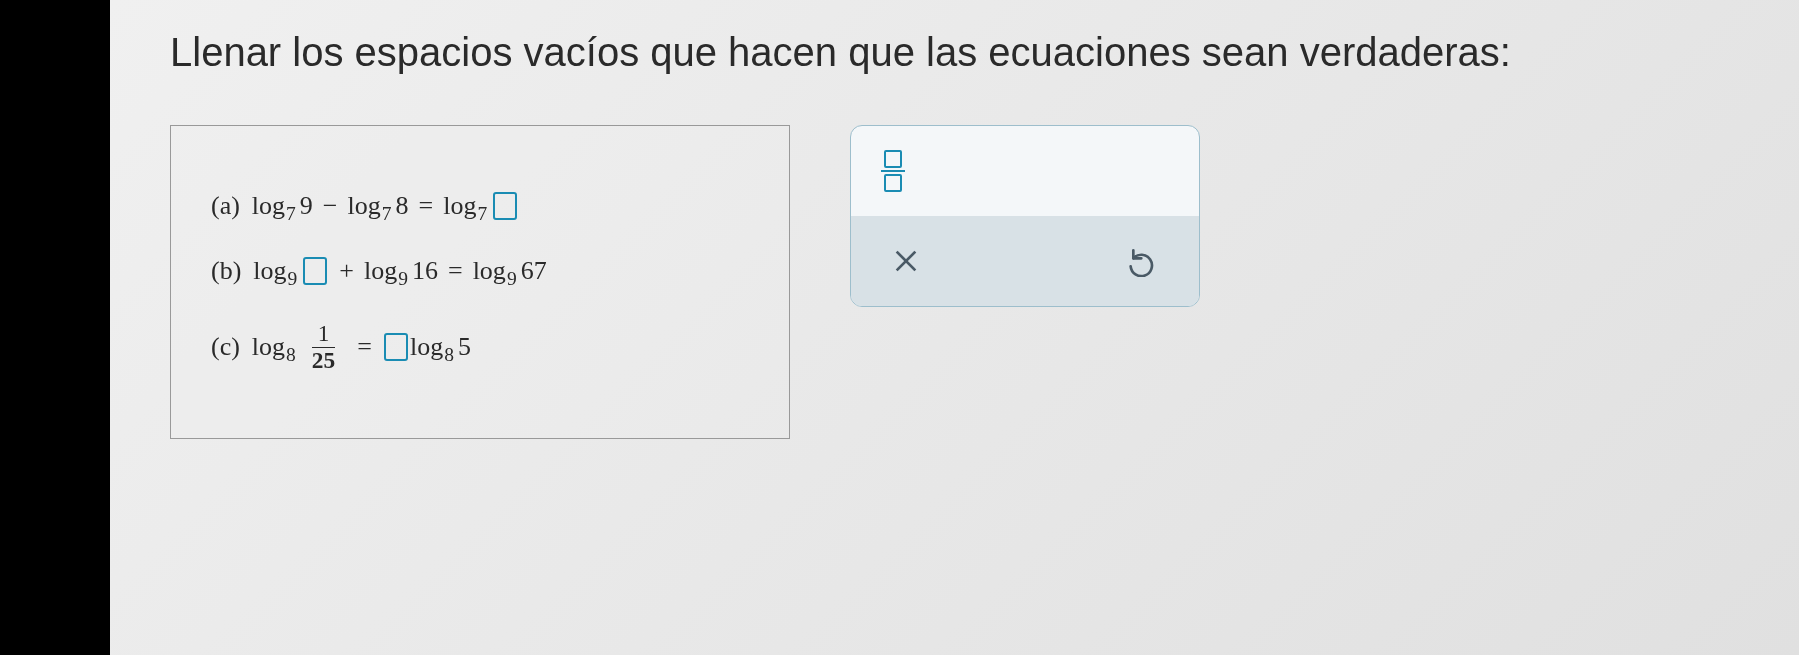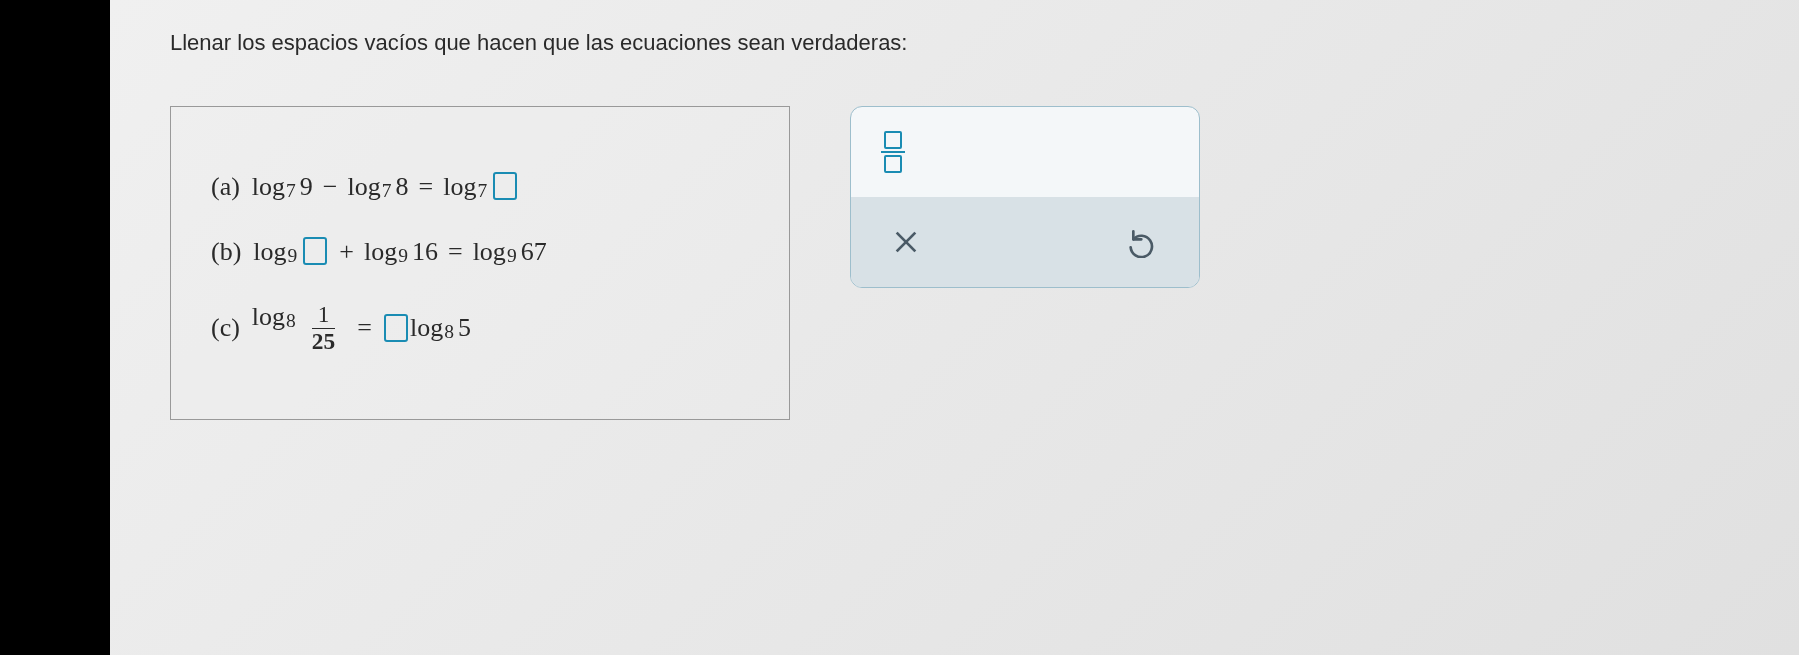--- a/index.html
+++ b/index.html
@@ -19,21 +19,21 @@
       height: 100%;
       background: #000;
     }
     .content-area {
       flex: 1;
       padding: 30px 60px;
       background: linear-gradient(135deg, #f0f0f0 0%, #e0e0e0 100%);
       position: relative;
     }
     .instruction {
-      font-size: 22px;
+      font-size: 40px;
       color: #2a2a2a;
       margin-bottom: 50px;
       font-weight: 400;
     }
     .main-row {
       display: flex;
       gap: 60px;
       align-items: flex-start;
     }
     .equations-box {
@@ -48,21 +48,21 @@
       margin: 35px 0;
       font-size: 26px;
       color: #2a2a2a;
       font-family: 'Cambria Math', Georgia, serif;
     }
     .label {
       margin-right: 12px;
     }
     .log-expr {
       display: inline-flex;
-      align-items: flex-start;
+      align-items: center;
     }
     .log-base {
       font-size: 0.75em;
       position: relative;
       top: 0.4em;
       margin-left: 1px;
       margin-right: 4px;
     }
     .op {
       margin: 0 10px;

